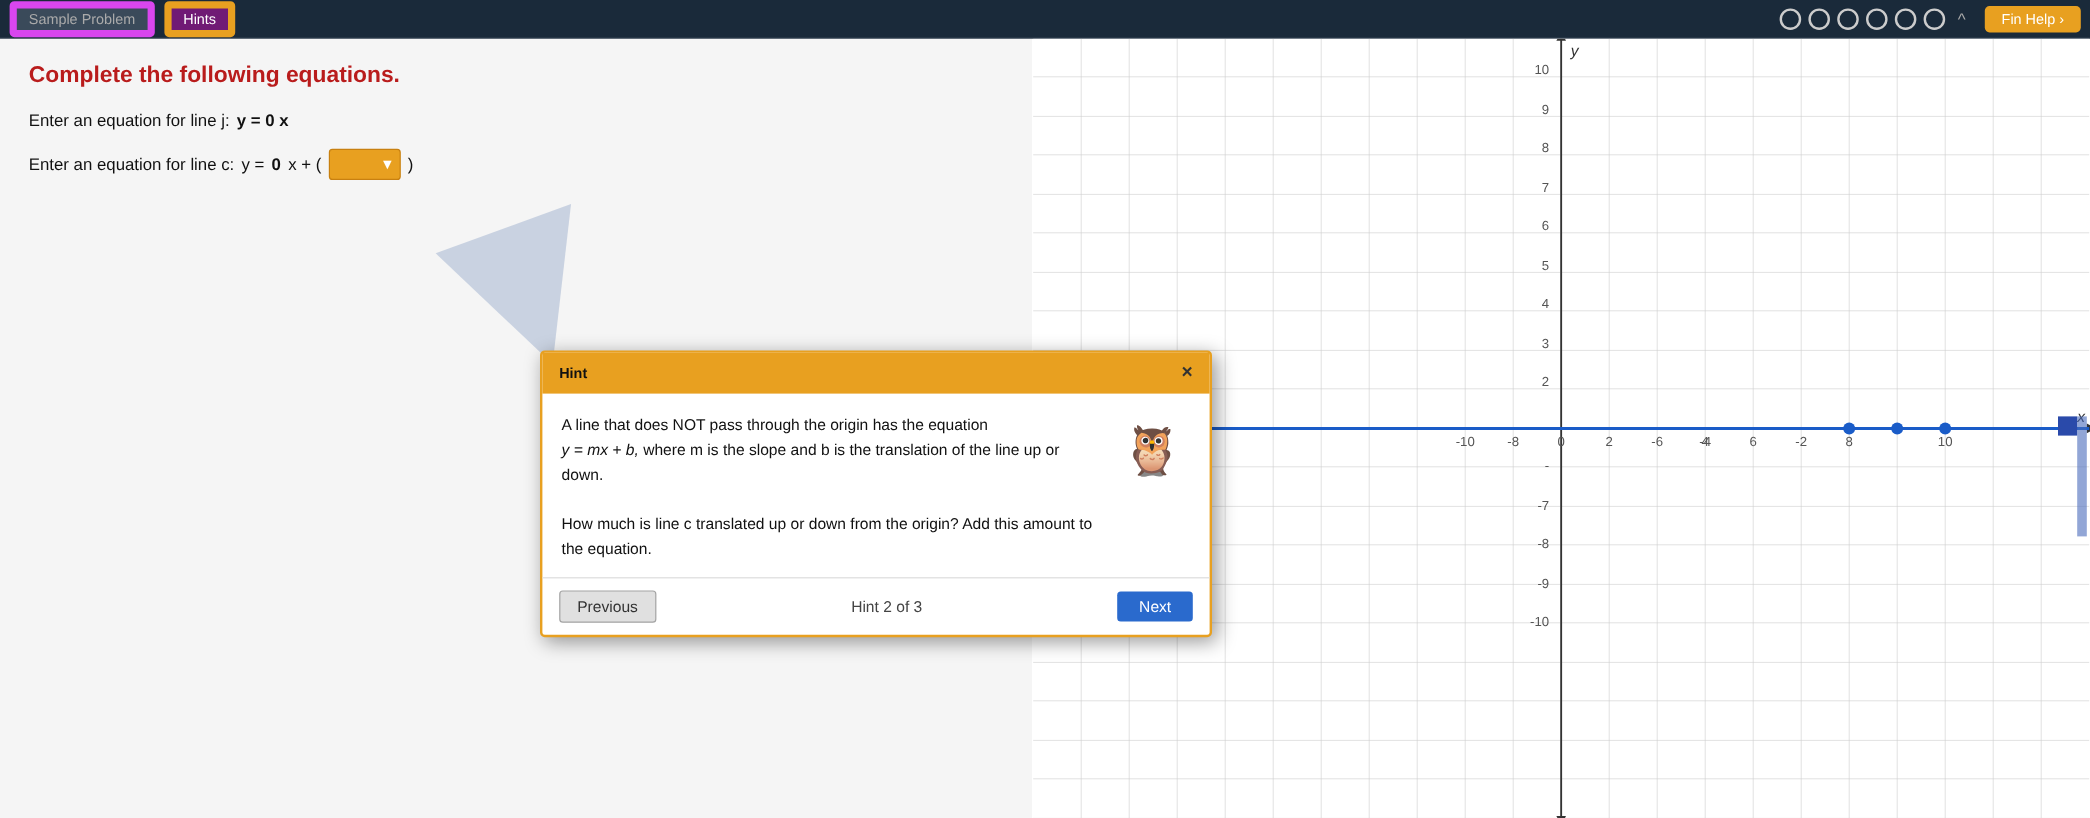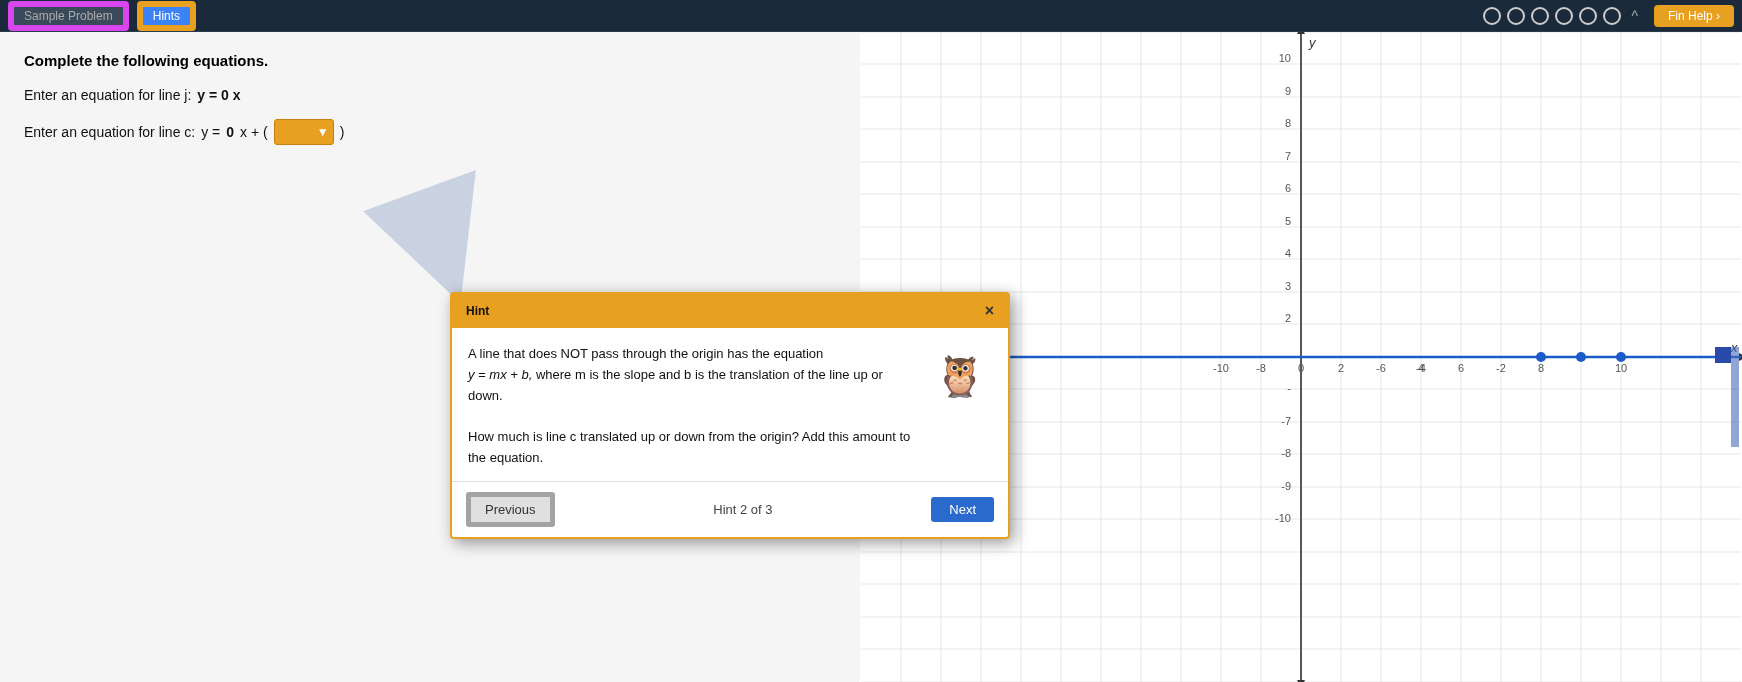--- a/index.html
+++ b/index.html
@@ -33,21 +33,21 @@
       background: #3a4a5a;
       color: #aaa;
       border: 6px solid #d946ef;
       border-radius: 4px;
       padding: 2px 10px;
       font-size: 12px;
       cursor: pointer;
     }
 
     .top-bar-btn.active {
-      background: #3b82f6;
+      background: #701a75;
       color: #fff;
       border-color: #e8a020;
       text-align: center;
     }
 
     .progress-circles {
       display: flex;
       align-items: center;
       gap: 6px;
       margin-left: auto;
@@ -86,23 +86,23 @@
 
     .left-panel {
       width: 860px;
       background: #f5f5f5;
       padding: 20px 24px;
       position: relative;
       flex-shrink: 0;
     }
 
     .instruction-title {
-      font-size: 15px;
+      font-size: 19px;
       font-weight: bold;
-      color: #000000;
+      color: #b91c1c;
       margin-bottom: 18px;
     }
 
     .equation-row {
       font-size: 14px;
       color: #111;
       margin-bottom: 16px;
       display: flex;
       align-items: center;
       gap: 6px;
@@ -208,21 +208,21 @@
     .hint-footer {
       display: flex;
       align-items: center;
       padding: 10px 14px;
       border-top: 1px solid #ddd;
       gap: 8px;
     }
 
     .hint-prev-btn {
       background: #e0e0e0;
-      border: 5px solid #a3a3a3;
+      border: 1px solid #a3a3a3;
       border-radius: 3px;
       padding: 5px 14px;
       font-size: 13px;
       cursor: pointer;
       color: #333;
     }
 
     .hint-count {
       flex: 1;
       text-align: center;

